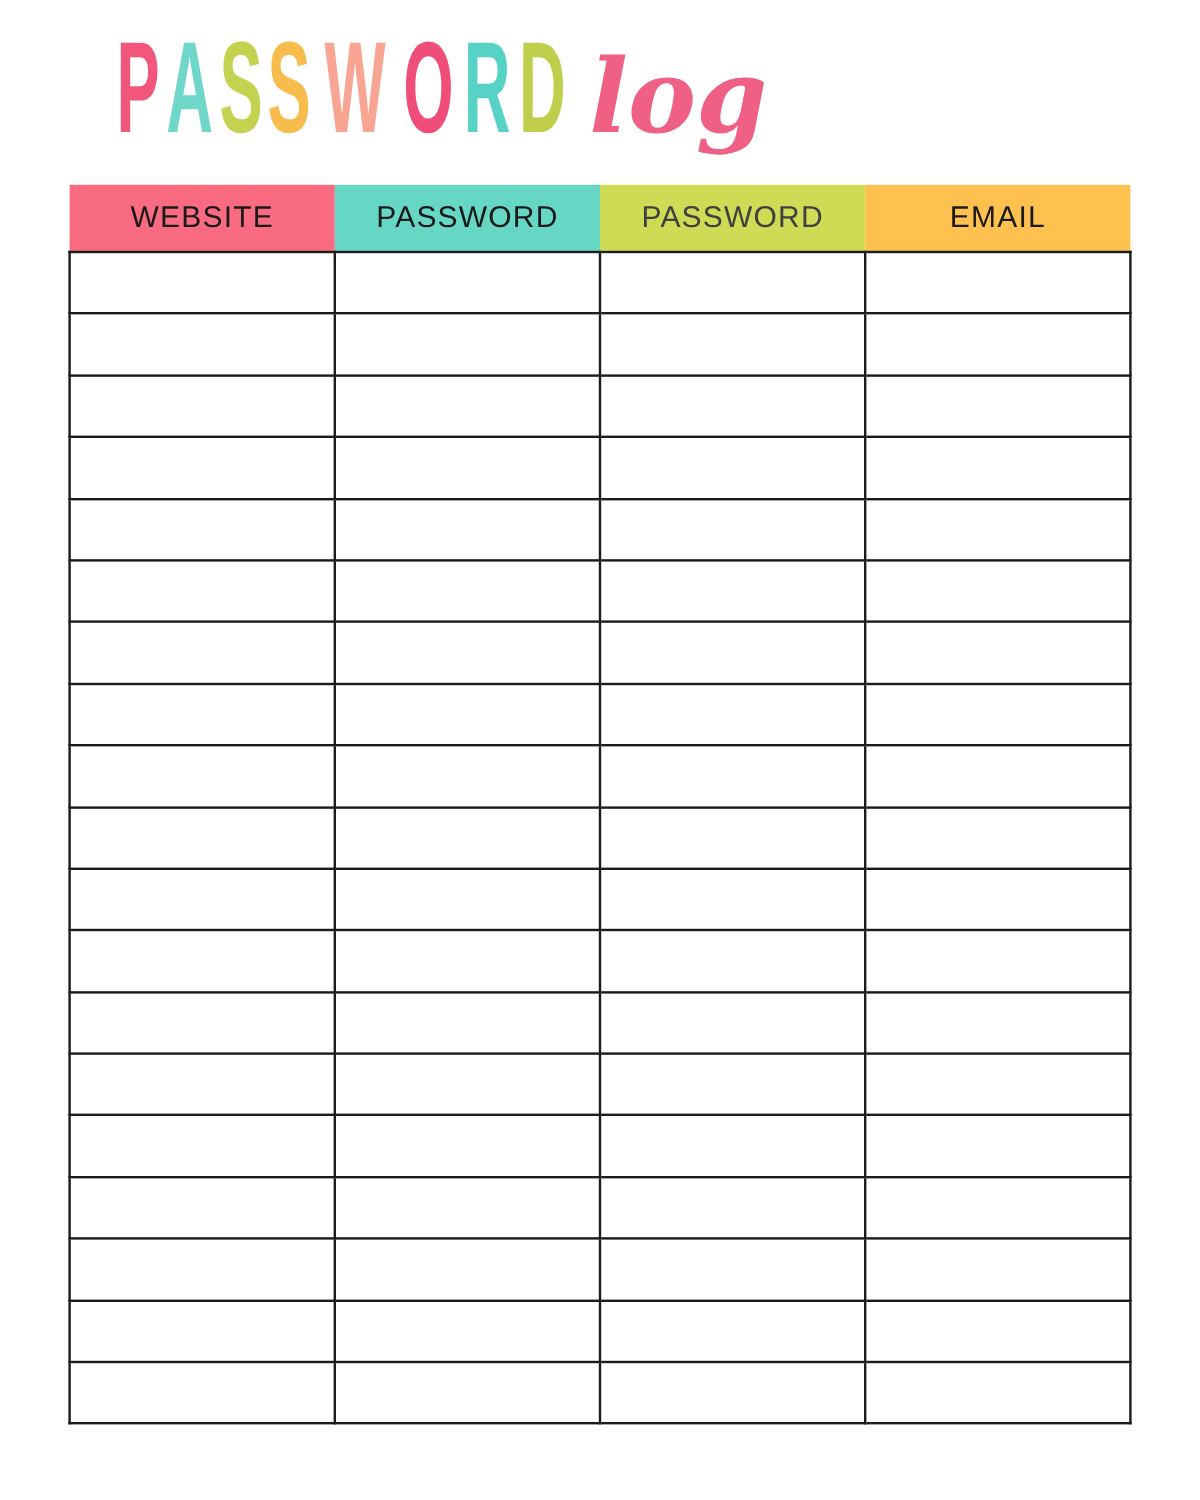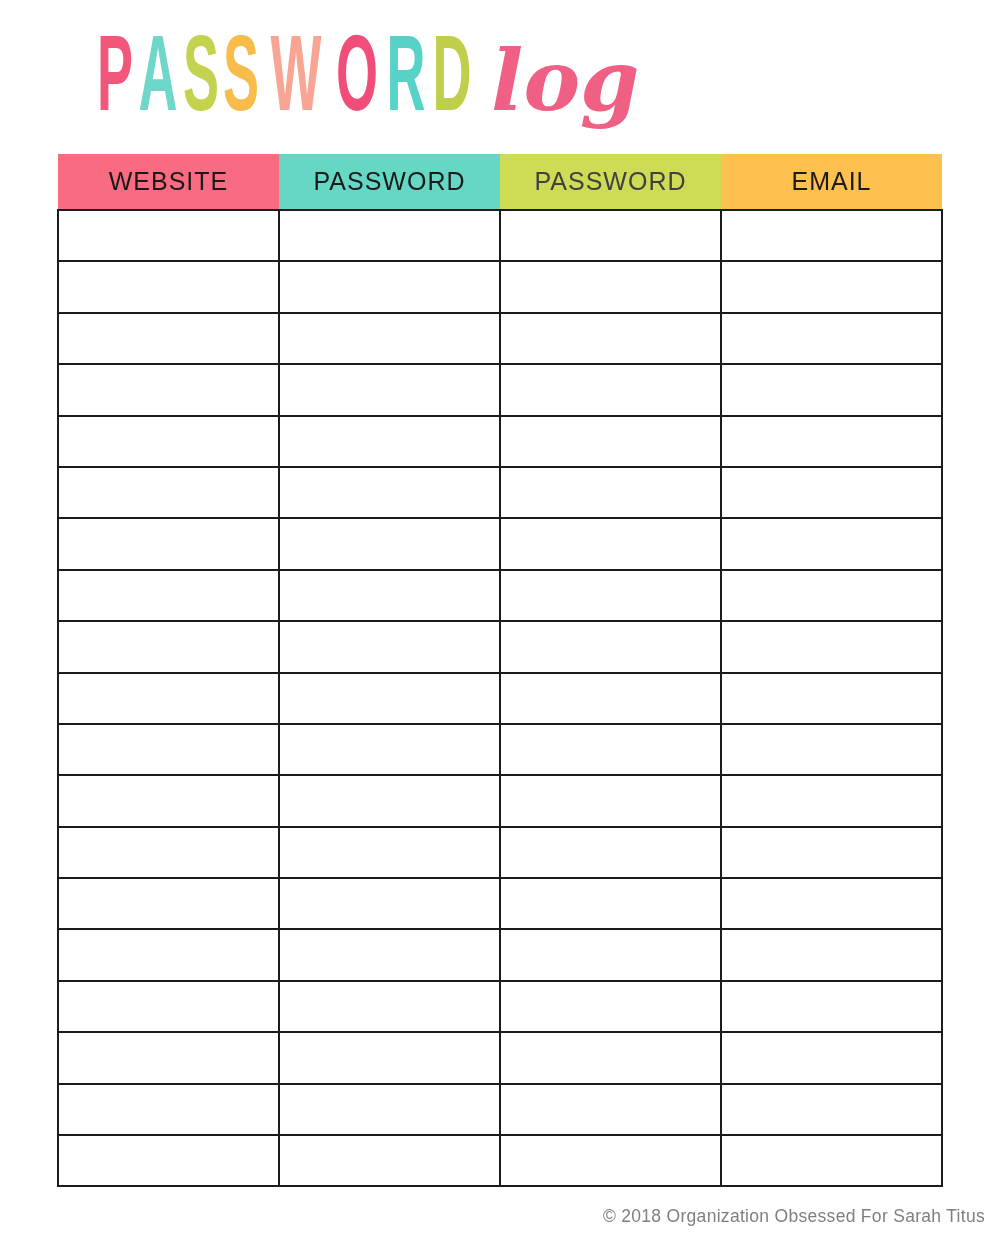--- a/index.html
+++ b/index.html
@@ -209,15 +209,14 @@
         </tr>
         <tr>
           <td style="border-color: rgb(28, 28, 28);"></td>
           <td style="border-color: rgb(28, 28, 28);"></td>
           <td style="border-color: rgb(28, 28, 28);"></td>
           <td style="border-color: rgb(28, 28, 28);"></td>
         </tr>
       </tbody>
   </table>
 
-  <div class="footer" style="color: rgb(127, 127, 127);">© 2018 Organization Obsessed For Sarah Titus</div>
 
 </div>
 
 </body></html>

